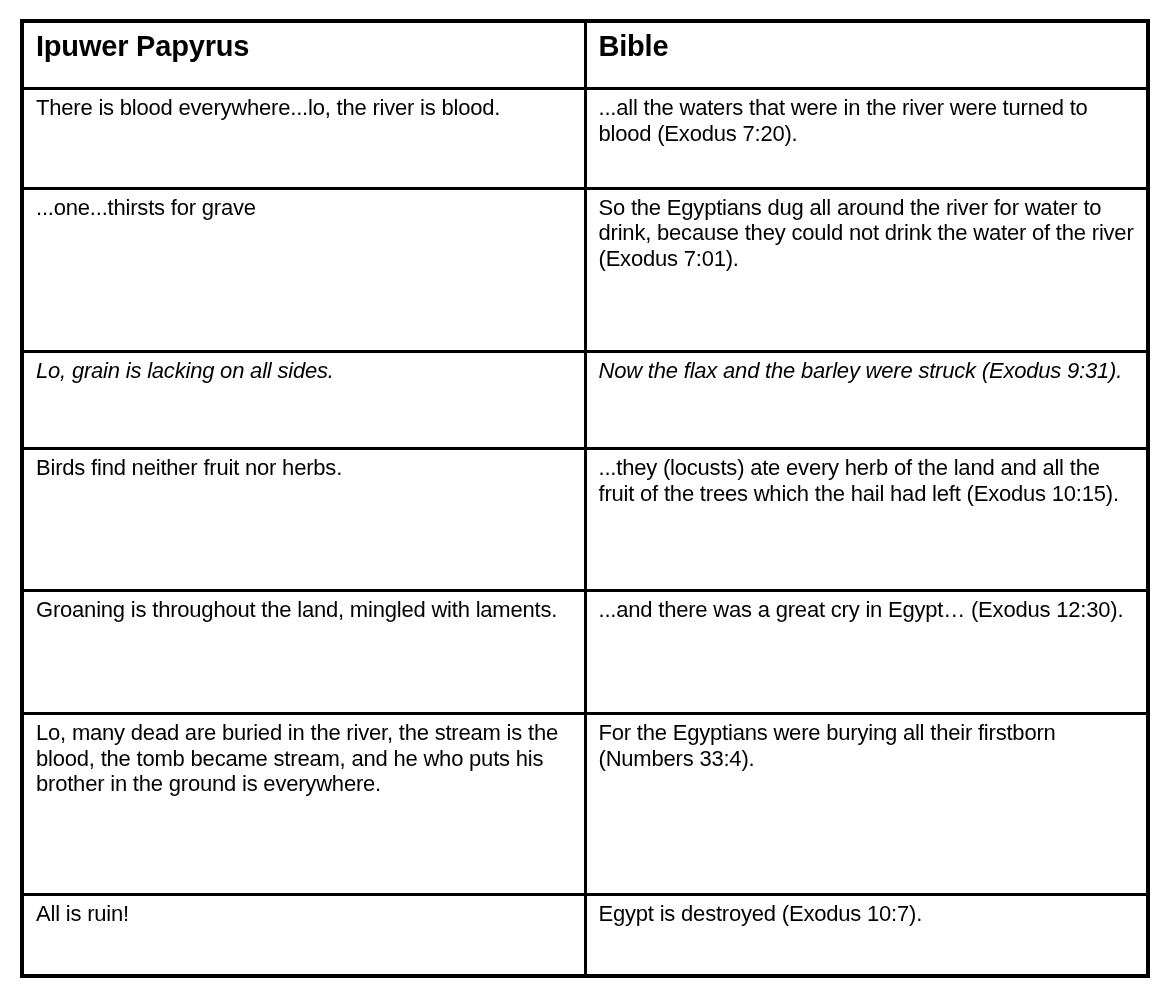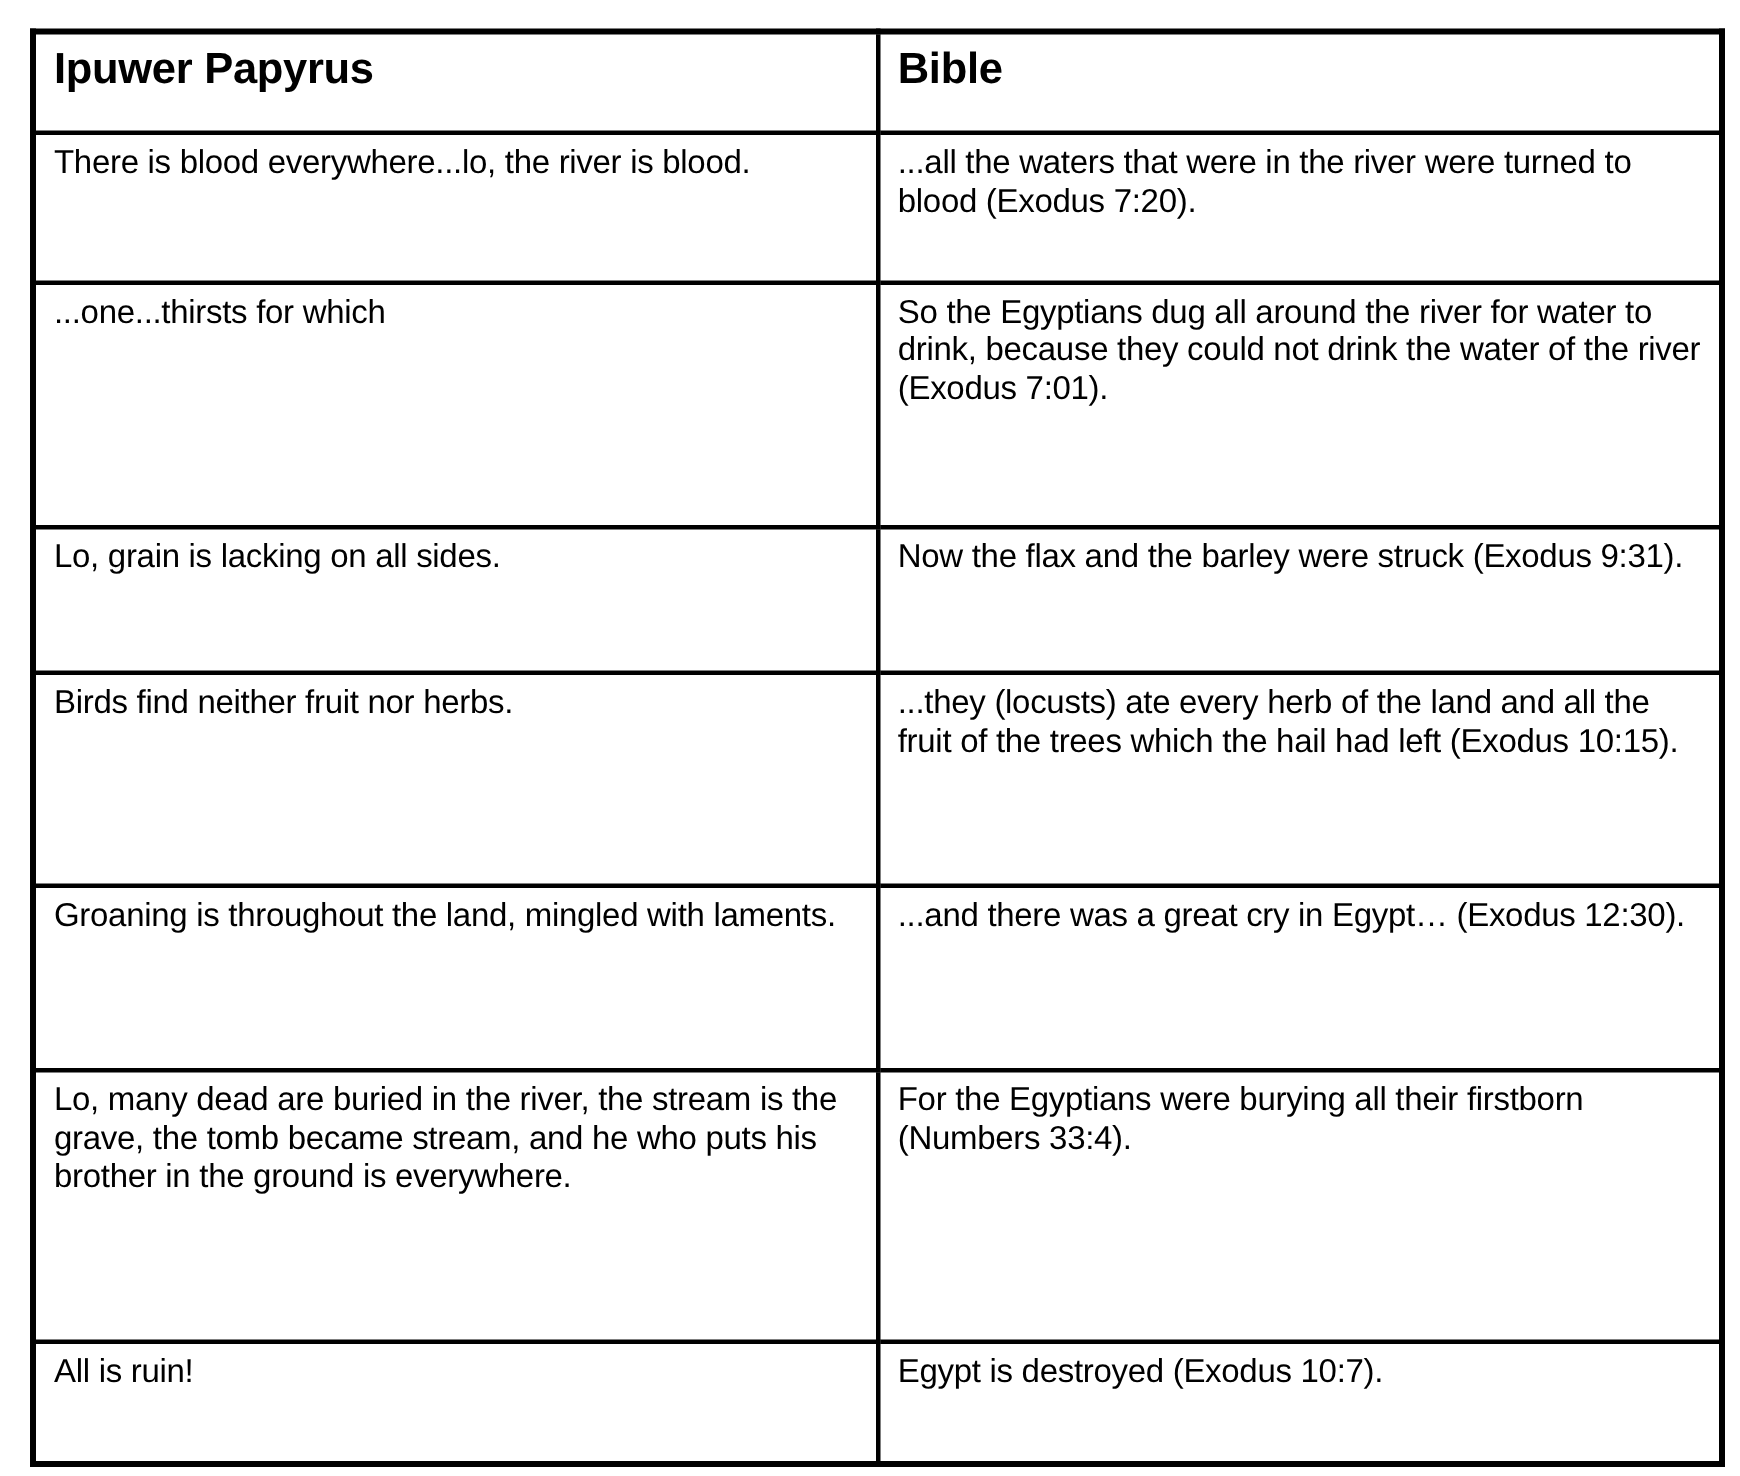--- a/index.html
+++ b/index.html
@@ -52,21 +52,21 @@
     font-size: 29px;
     padding-top: 7px;
     padding-bottom: 9px;
   }
 
   
   tr.row-head  th { height: 48px; }
   tr.row-0     td { height: 80px; }
   tr.row-1     td { height: 140px; }
   tr.row-2     td { height: 78px; }
-  tr.row-3     td { height: 78px; }
+  tr.row-3     td { height: 78px; font-style: italic; }
   tr.row-4     td { height: 120px; }
   tr.row-5     td { height: 102px; }
   tr.row-6     td { height: 157px; }
   tr.row-7     td { height: 62px; }
 
   .cell-text {
     display: block;
     white-space: pre-line;
   }
 </style>
@@ -93,21 +93,21 @@
       <tr class="row-0">
         <td>
           <span class="cell-text">There is blood everywhere...lo, the river is blood.</span>
         </td>
         <td>
           <span class="cell-text">...all the waters that were in the river were turned to blood (Exodus 7:20).</span>
         </td>
       </tr>
       <tr class="row-1">
         <td>
-          <span class="cell-text">...one...thirsts for which</span>
+          <span class="cell-text">...one...thirsts for grave</span>
         </td>
         <td>
           <span class="cell-text">So the Egyptians dug all around the river for water to drink, because they could not drink the water of the river (Exodus 7:01).</span>
         </td>
       </tr>
       <tr class="row-3">
         <td>
           <span class="cell-text">Lo, grain is lacking on all sides.</span>
         </td>
         <td>
@@ -125,21 +125,21 @@
       <tr class="row-5">
         <td>
           <span class="cell-text">Groaning is throughout the land, mingled with laments.</span>
         </td>
         <td>
           <span class="cell-text">...and there was a great cry in Egypt… (Exodus 12:30).</span>
         </td>
       </tr>
       <tr class="row-6">
         <td>
-          <span class="cell-text">Lo, many dead are buried in the river, the stream is the grave, the tomb became stream, and he who puts his brother in the ground is everywhere.</span>
+          <span class="cell-text">Lo, many dead are buried in the river, the stream is the blood, the tomb became stream, and he who puts his brother in the ground is everywhere.</span>
         </td>
         <td>
           <span class="cell-text">For the Egyptians were burying all their firstborn (Numbers 33:4).</span>
         </td>
       </tr>
       <tr class="row-7">
         <td>
           <span class="cell-text">All is ruin!</span>
         </td>
         <td>

